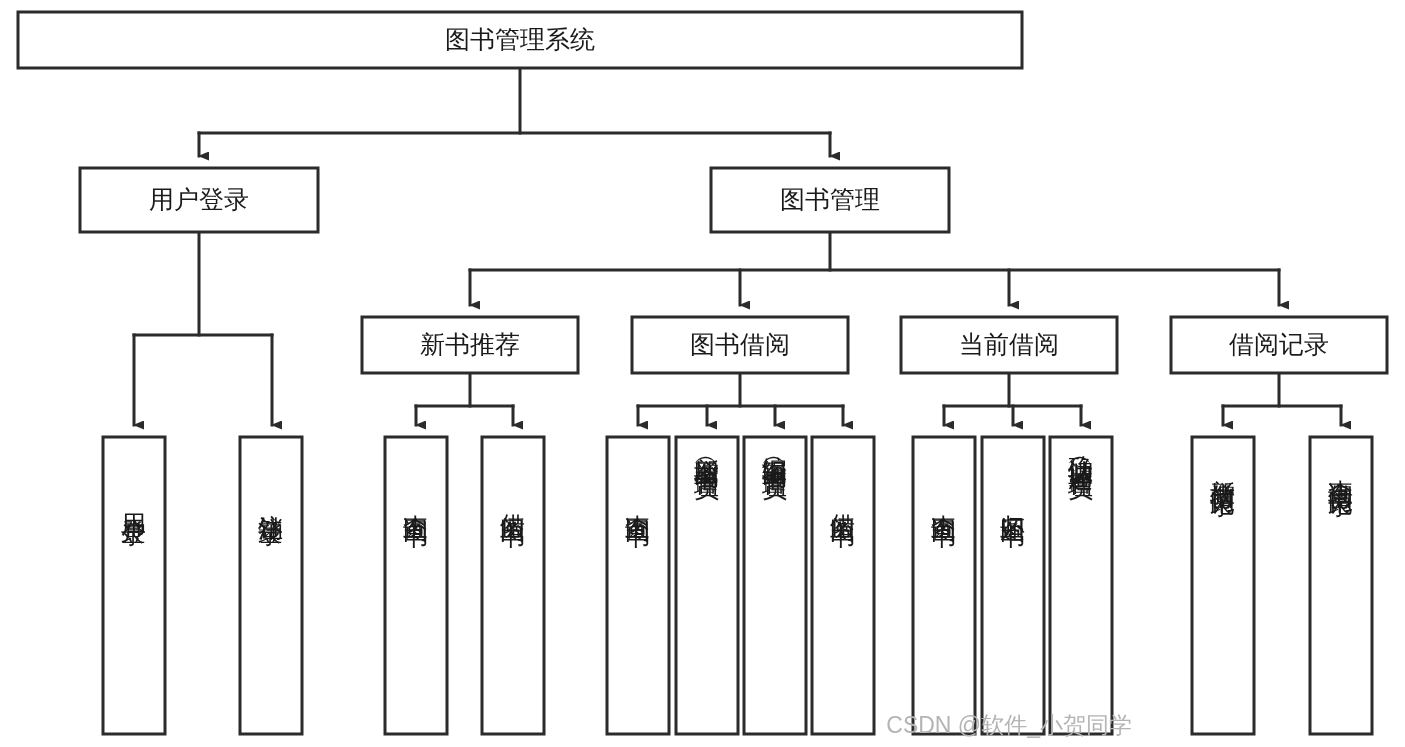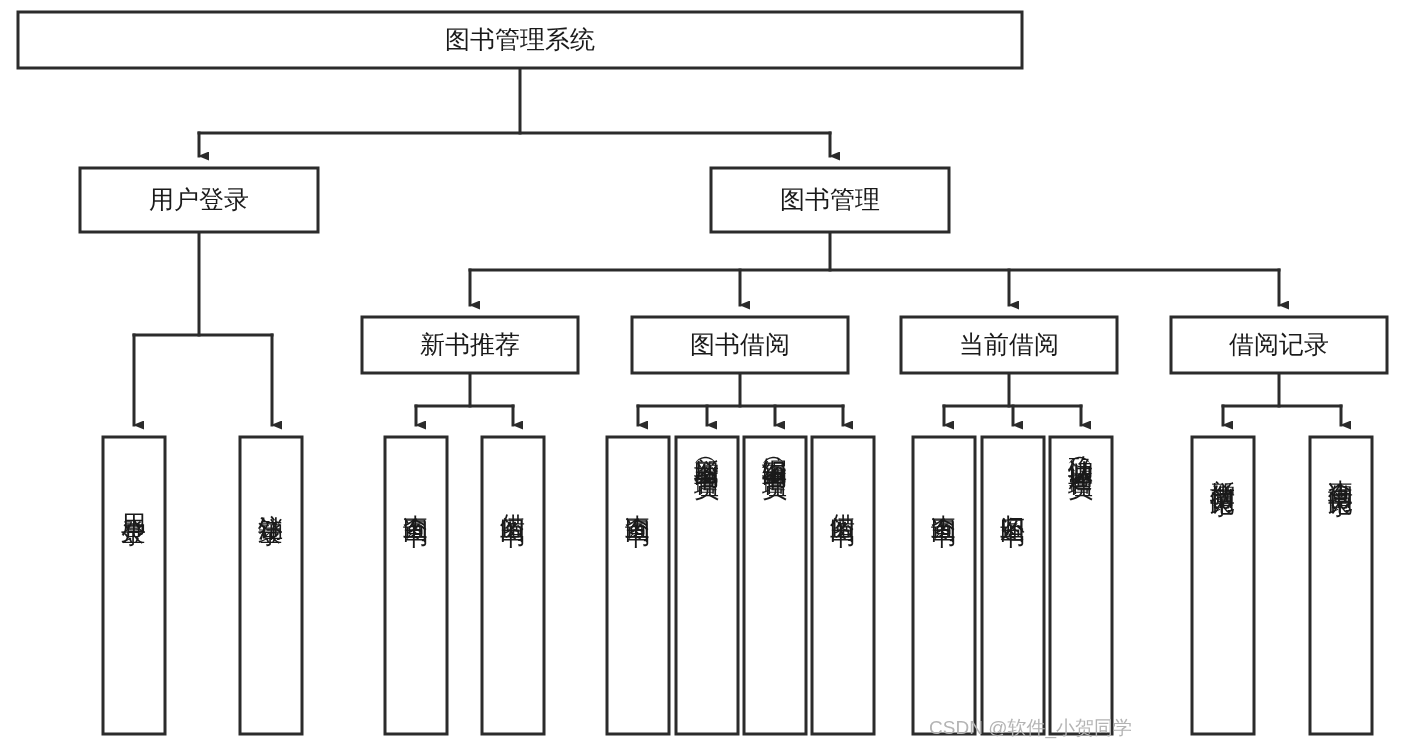--- a/index.html
+++ b/index.html
@@ -54,21 +54,21 @@
     writing-mode: vertical-rl;
     text-orientation: upright;
     text-anchor: middle;
     letter-spacing: 3px;
   }
   .watermark {
     position: absolute;
     right: 8px;
     bottom: 6px;
     font-family: "Liberation Sans", "DejaVu Sans", sans-serif;
-    font-size: 19px;
+    font-size: 23px;
     color: #b4b4b4;
     white-space: nowrap;
     user-select: none;
   }
 </style>
 </head>
 <body>
 
 <div id="diagram-root">
 

